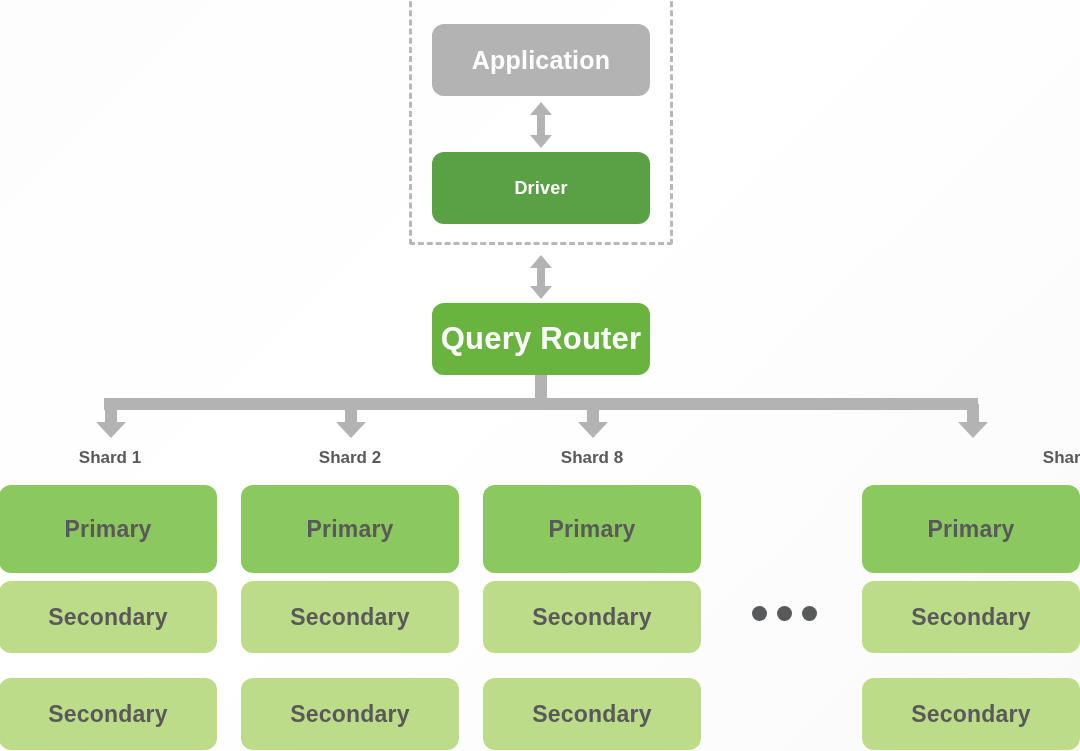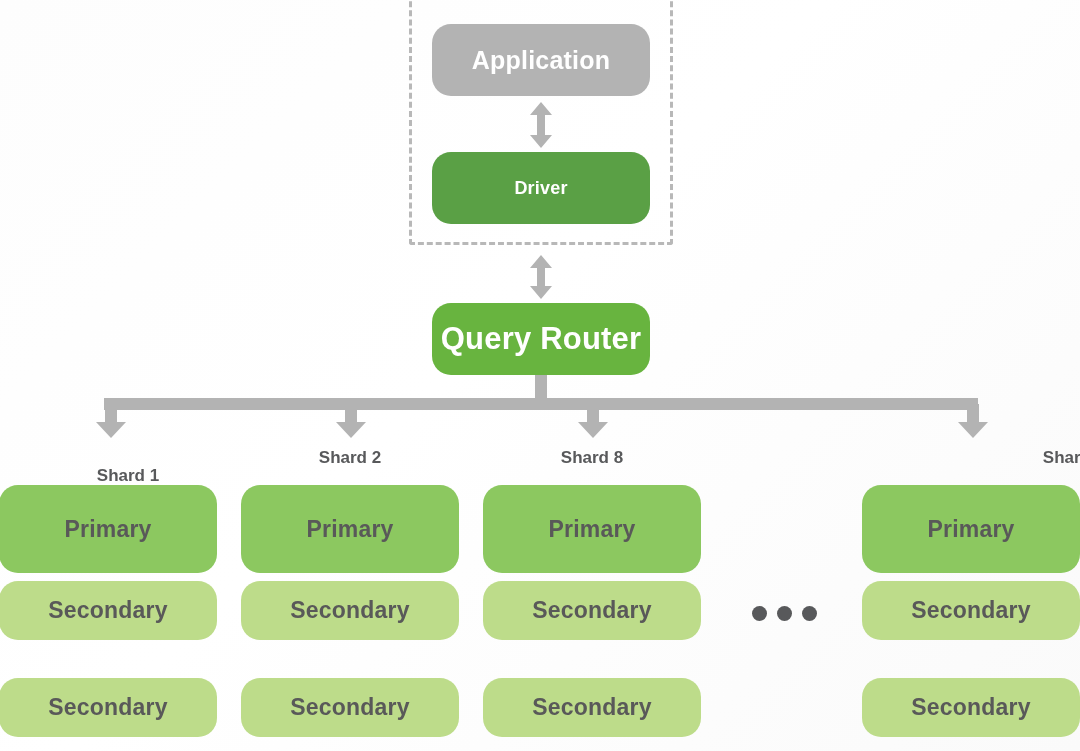--- a/index.html
+++ b/index.html
@@ -33,21 +33,21 @@
     background: transparent;
   }
 
   
   .node {
     position: absolute;
     box-sizing: border-box;
     display: flex;
     align-items: center;
     justify-content: center;
-    border-radius: 19px;
+    border-radius: 12px;
     font-weight: bold;
     letter-spacing: 0.2px;
     text-align: right;
     white-space: nowrap;
   }
 
   .node-app {
     left: 432px;
     top: 24px;
     width: 218px;
@@ -80,21 +80,21 @@
   .node-primary {
     width: 218px;
     height: 88px;
     background: #8cc860;
     color: #595959;
     font-size: 23px;
   }
 
   .node-secondary {
     width: 218px;
-    height: 59px;
+    height: 72px;
     background: #bddc8a;
     color: #595959;
     font-size: 23px;
   }
 
   
   .dbl-arrow {
     position: absolute;
     width: 26px;
   }
@@ -194,21 +194,21 @@
     <svg width="30" height="34" viewBox="0 0 30 34" aria-hidden="true">
       <polygon points="9,0 21,0 21,18 30,18 15,34 0,18 9,18" fill="#b3b3b3"></polygon>
     </svg>
   </div>
   <div class="bus-drop" style="left:958px;">
     <svg width="30" height="34" viewBox="0 0 30 34" aria-hidden="true">
       <polygon points="9,0 21,0 21,18 30,18 15,34 0,18 9,18" fill="#b3b3b3"></polygon>
     </svg>
   </div>
 
-  <div class="shard-label" style="left:128px;margin-top:18px;">Shard 1</div>
+  <div class="shard-label" style="left:110px;">Shard 1</div>
   <div class="shard-label" style="left:350px;text-align:center;">Shard 2</div>
   <div class="shard-label" style="left:592px;">Shard 8</div>
   <div class="shard-label" style="left:1028px;text-align:right;">Shard N</div>
 
   <div class="node node-primary" style="left:-1px;  top:485px;">Primary</div>
   <div class="node node-secondary" style="left:-1px;  top:581px;">Secondary</div>
   <div class="node node-secondary" style="left:-1px;  top:678px;">Secondary</div>
 
   <div class="node node-primary" style="left:241px; top:485px;">Primary</div>
   <div class="node node-secondary" style="left:241px; top:581px;">Secondary</div>

